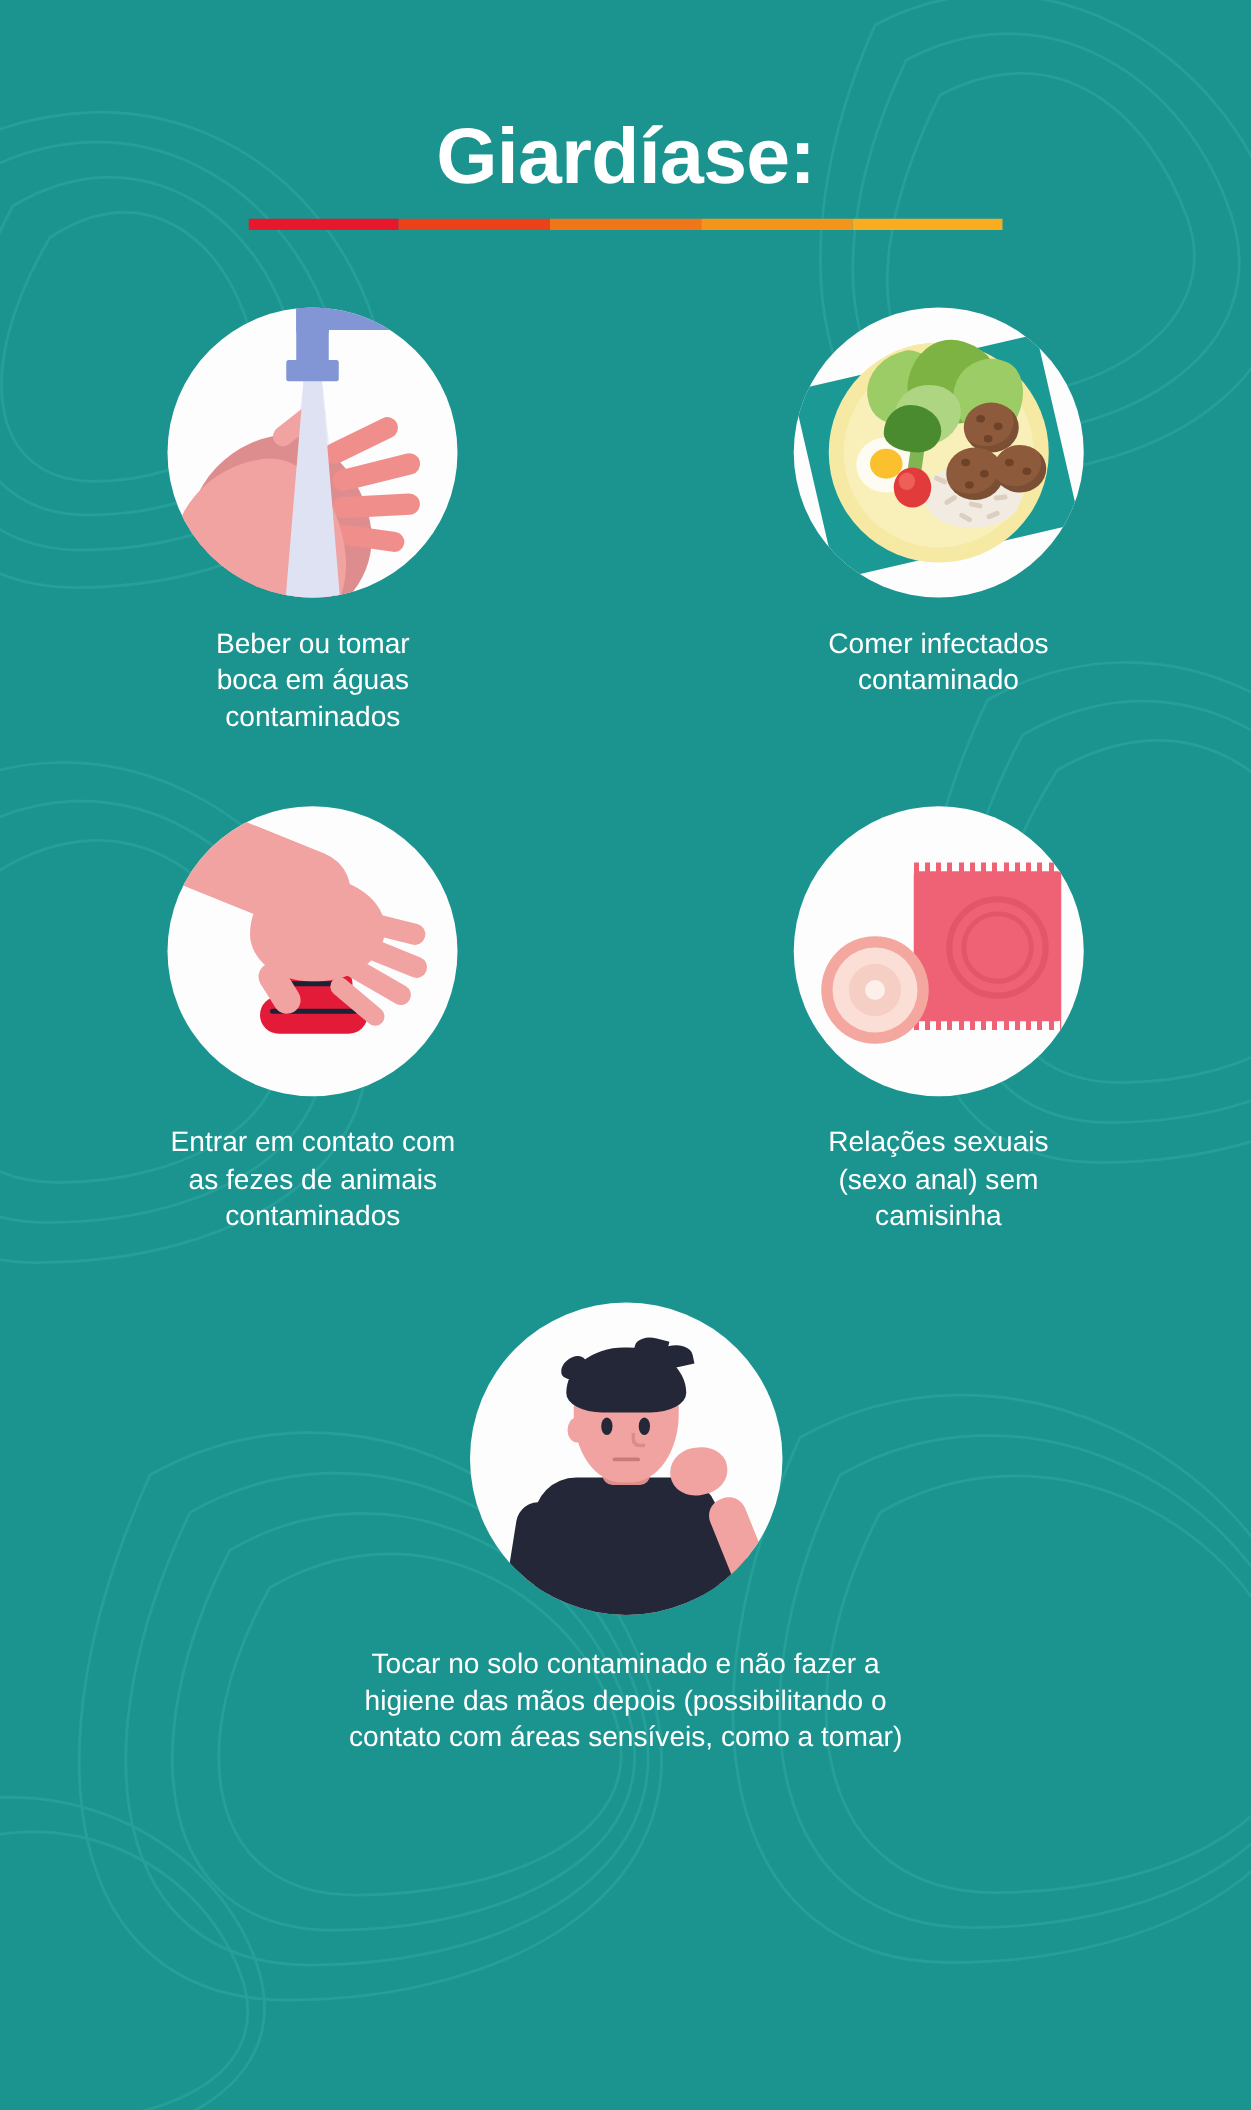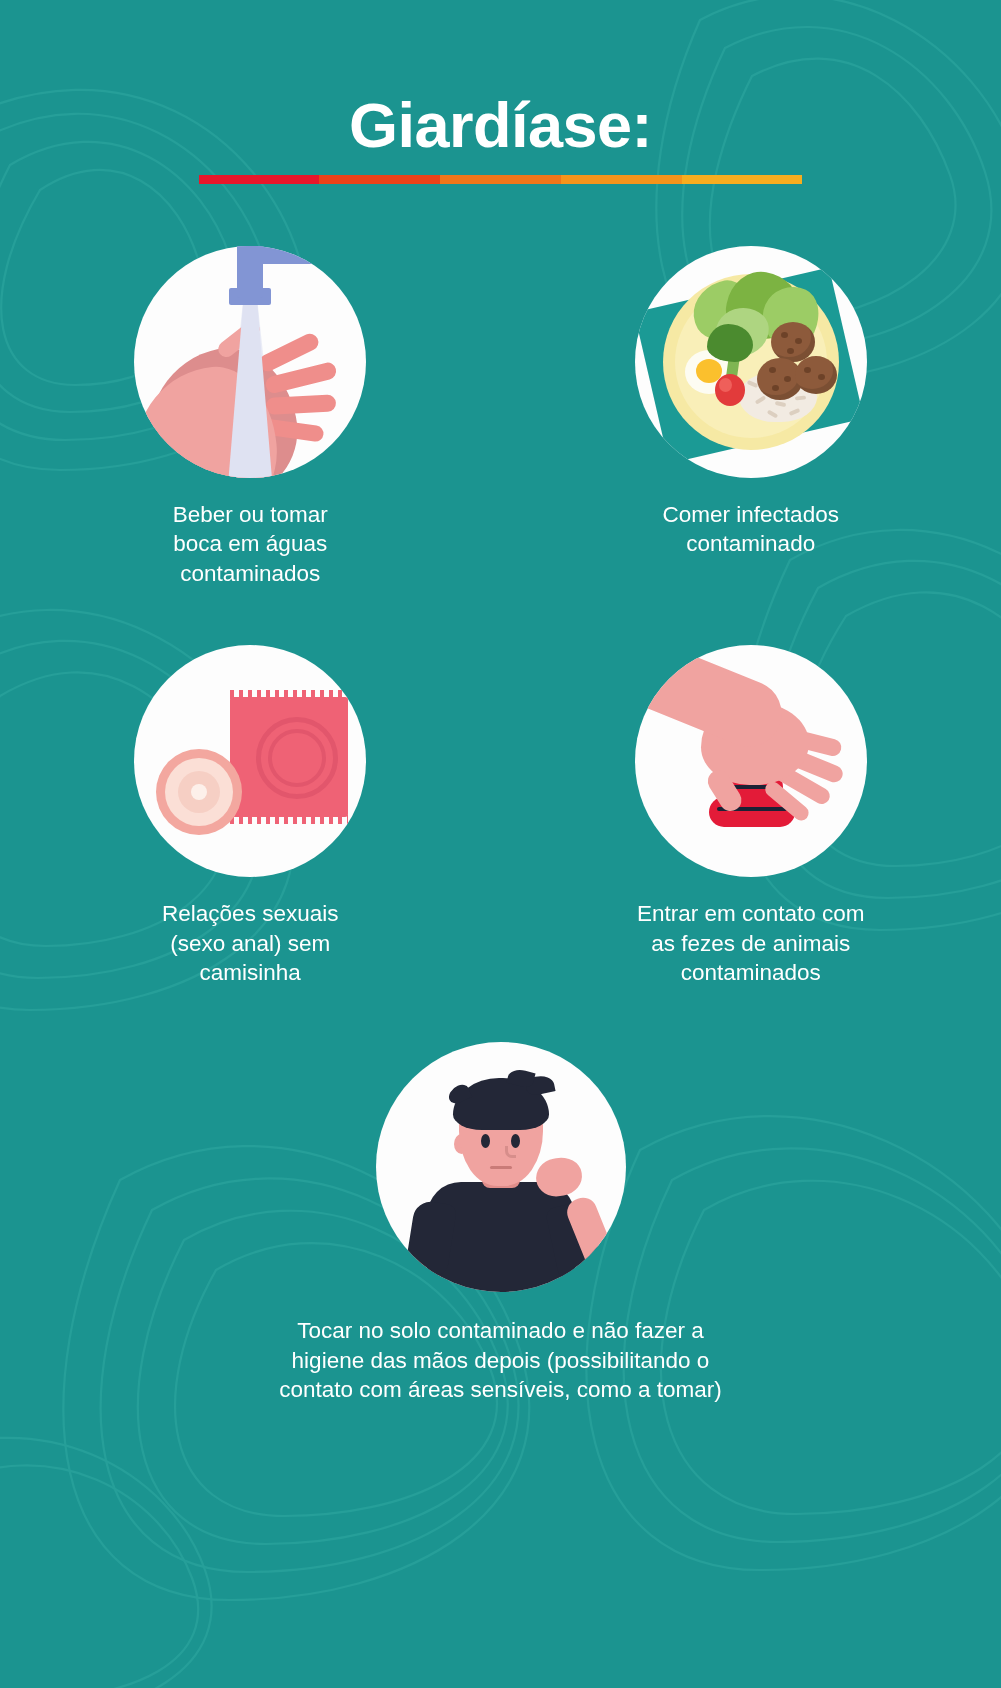--- a/index.html
+++ b/index.html
@@ -506,58 +506,58 @@
         </div>
       </div>
       <p class="caption">
         <span>Comer infectados</span><br>
         <span>contaminado</span>
       </p>
     </div>
 
     <div class="cell row2">
       <div class="icon-circle">
-        <div class="i4-pack"></div>
-        <div class="i4-zig" style="top:45px"></div>
-        <div class="i4-zig" style="top:170px"></div>
-        <div class="i4-ring-out"></div>
-        <div class="i4-ring-in"></div>
-        <div class="i4-roll-out"></div>
-        <div class="i4-roll-mid"></div>
-        <div class="i4-roll-in"></div>
-        <div class="i4-roll-dot"></div>
-      </div>
-      <p class="caption">
-        <span>Relações sexuais</span><br>
-        <span>(sexo anal) sem</span><br>
-        <span>camisinha</span>
-      </p>
-    </div>
-
-    <div class="cell row2">
-      <div class="icon-circle">
         <div class="i3-poo-tip"></div>
         <div class="i3-poo3"></div>
         <div class="i3-line" style="left:100px;top:120px;width:32px"></div>
         <div class="i3-poo2"></div>
         <div class="i3-line" style="left:90px;top:140px;width:52px"></div>
         <div class="i3-poo1"></div>
         <div class="i3-line" style="left:82px;top:162px;width:70px"></div>
         <div class="i3-fing" style="left:142px;top:80px;width:66px;height:17px;transform:rotate(14deg)"></div>
         <div class="i3-fing" style="left:144px;top:98px;width:68px;height:17px;transform:rotate(22deg)"></div>
         <div class="i3-fing" style="left:140px;top:116px;width:62px;height:16px;transform:rotate(30deg)"></div>
         <div class="i3-fing" style="left:132px;top:132px;width:52px;height:15px;transform:rotate(40deg)"></div>
         <div class="i3-palm"></div>
         <div class="i3-fing" style="left:78px;top:116px;width:44px;height:22px;transform:rotate(58deg)"></div>
         <div class="i3-arm"></div>
       </div>
       <p class="caption">
         <span>Entrar em contato com</span><br>
         <span>as fezes de animais</span><br>
         <span>contaminados</span>
+      </p>
+    </div>
+
+    <div class="cell row2">
+      <div class="icon-circle">
+        <div class="i4-pack"></div>
+        <div class="i4-zig" style="top:45px"></div>
+        <div class="i4-zig" style="top:170px"></div>
+        <div class="i4-ring-out"></div>
+        <div class="i4-ring-in"></div>
+        <div class="i4-roll-out"></div>
+        <div class="i4-roll-mid"></div>
+        <div class="i4-roll-in"></div>
+        <div class="i4-roll-dot"></div>
+      </div>
+      <p class="caption">
+        <span>Relações sexuais</span><br>
+        <span>(sexo anal) sem</span><br>
+        <span>camisinha</span>
       </p>
     </div>
 
     <div class="cell full">
       <div class="icon-circle big">
         <div class="i5-armL"></div>
         <div class="i5-shirt"></div>
         <div class="i5-sleeveL"></div>
         <div class="i5-sleeveR"></div>
         <div class="i5-armR"></div>

